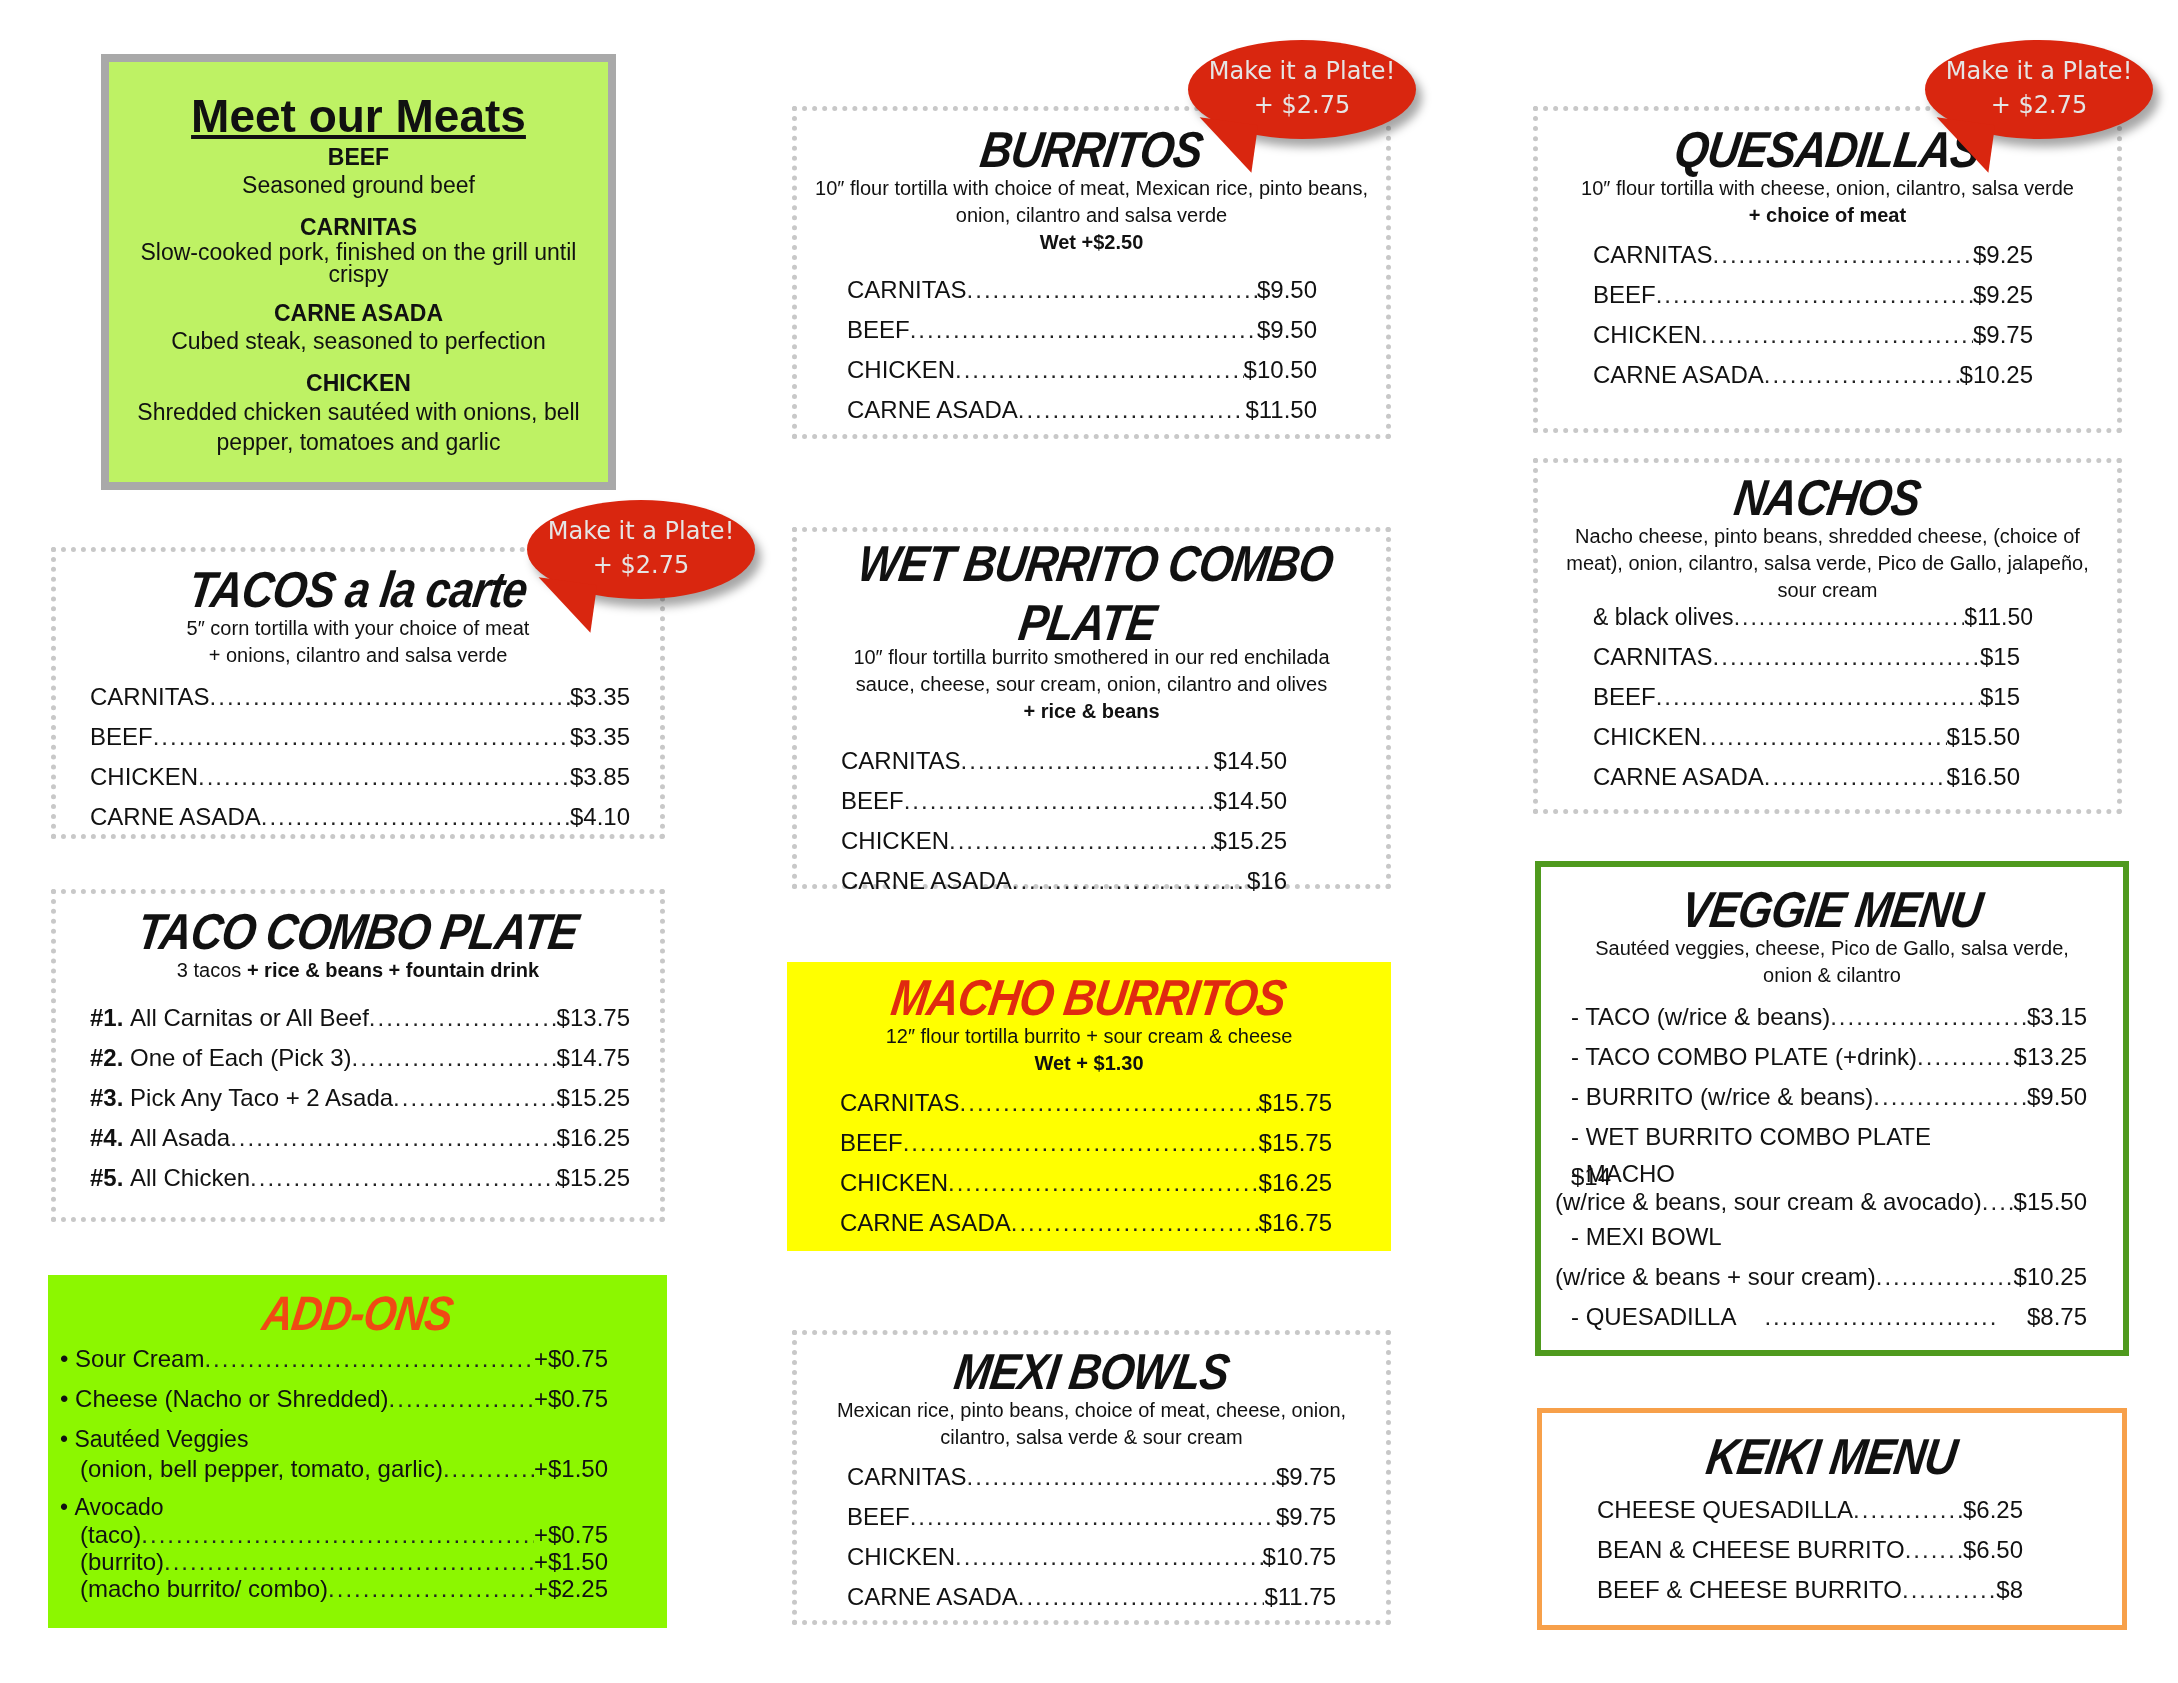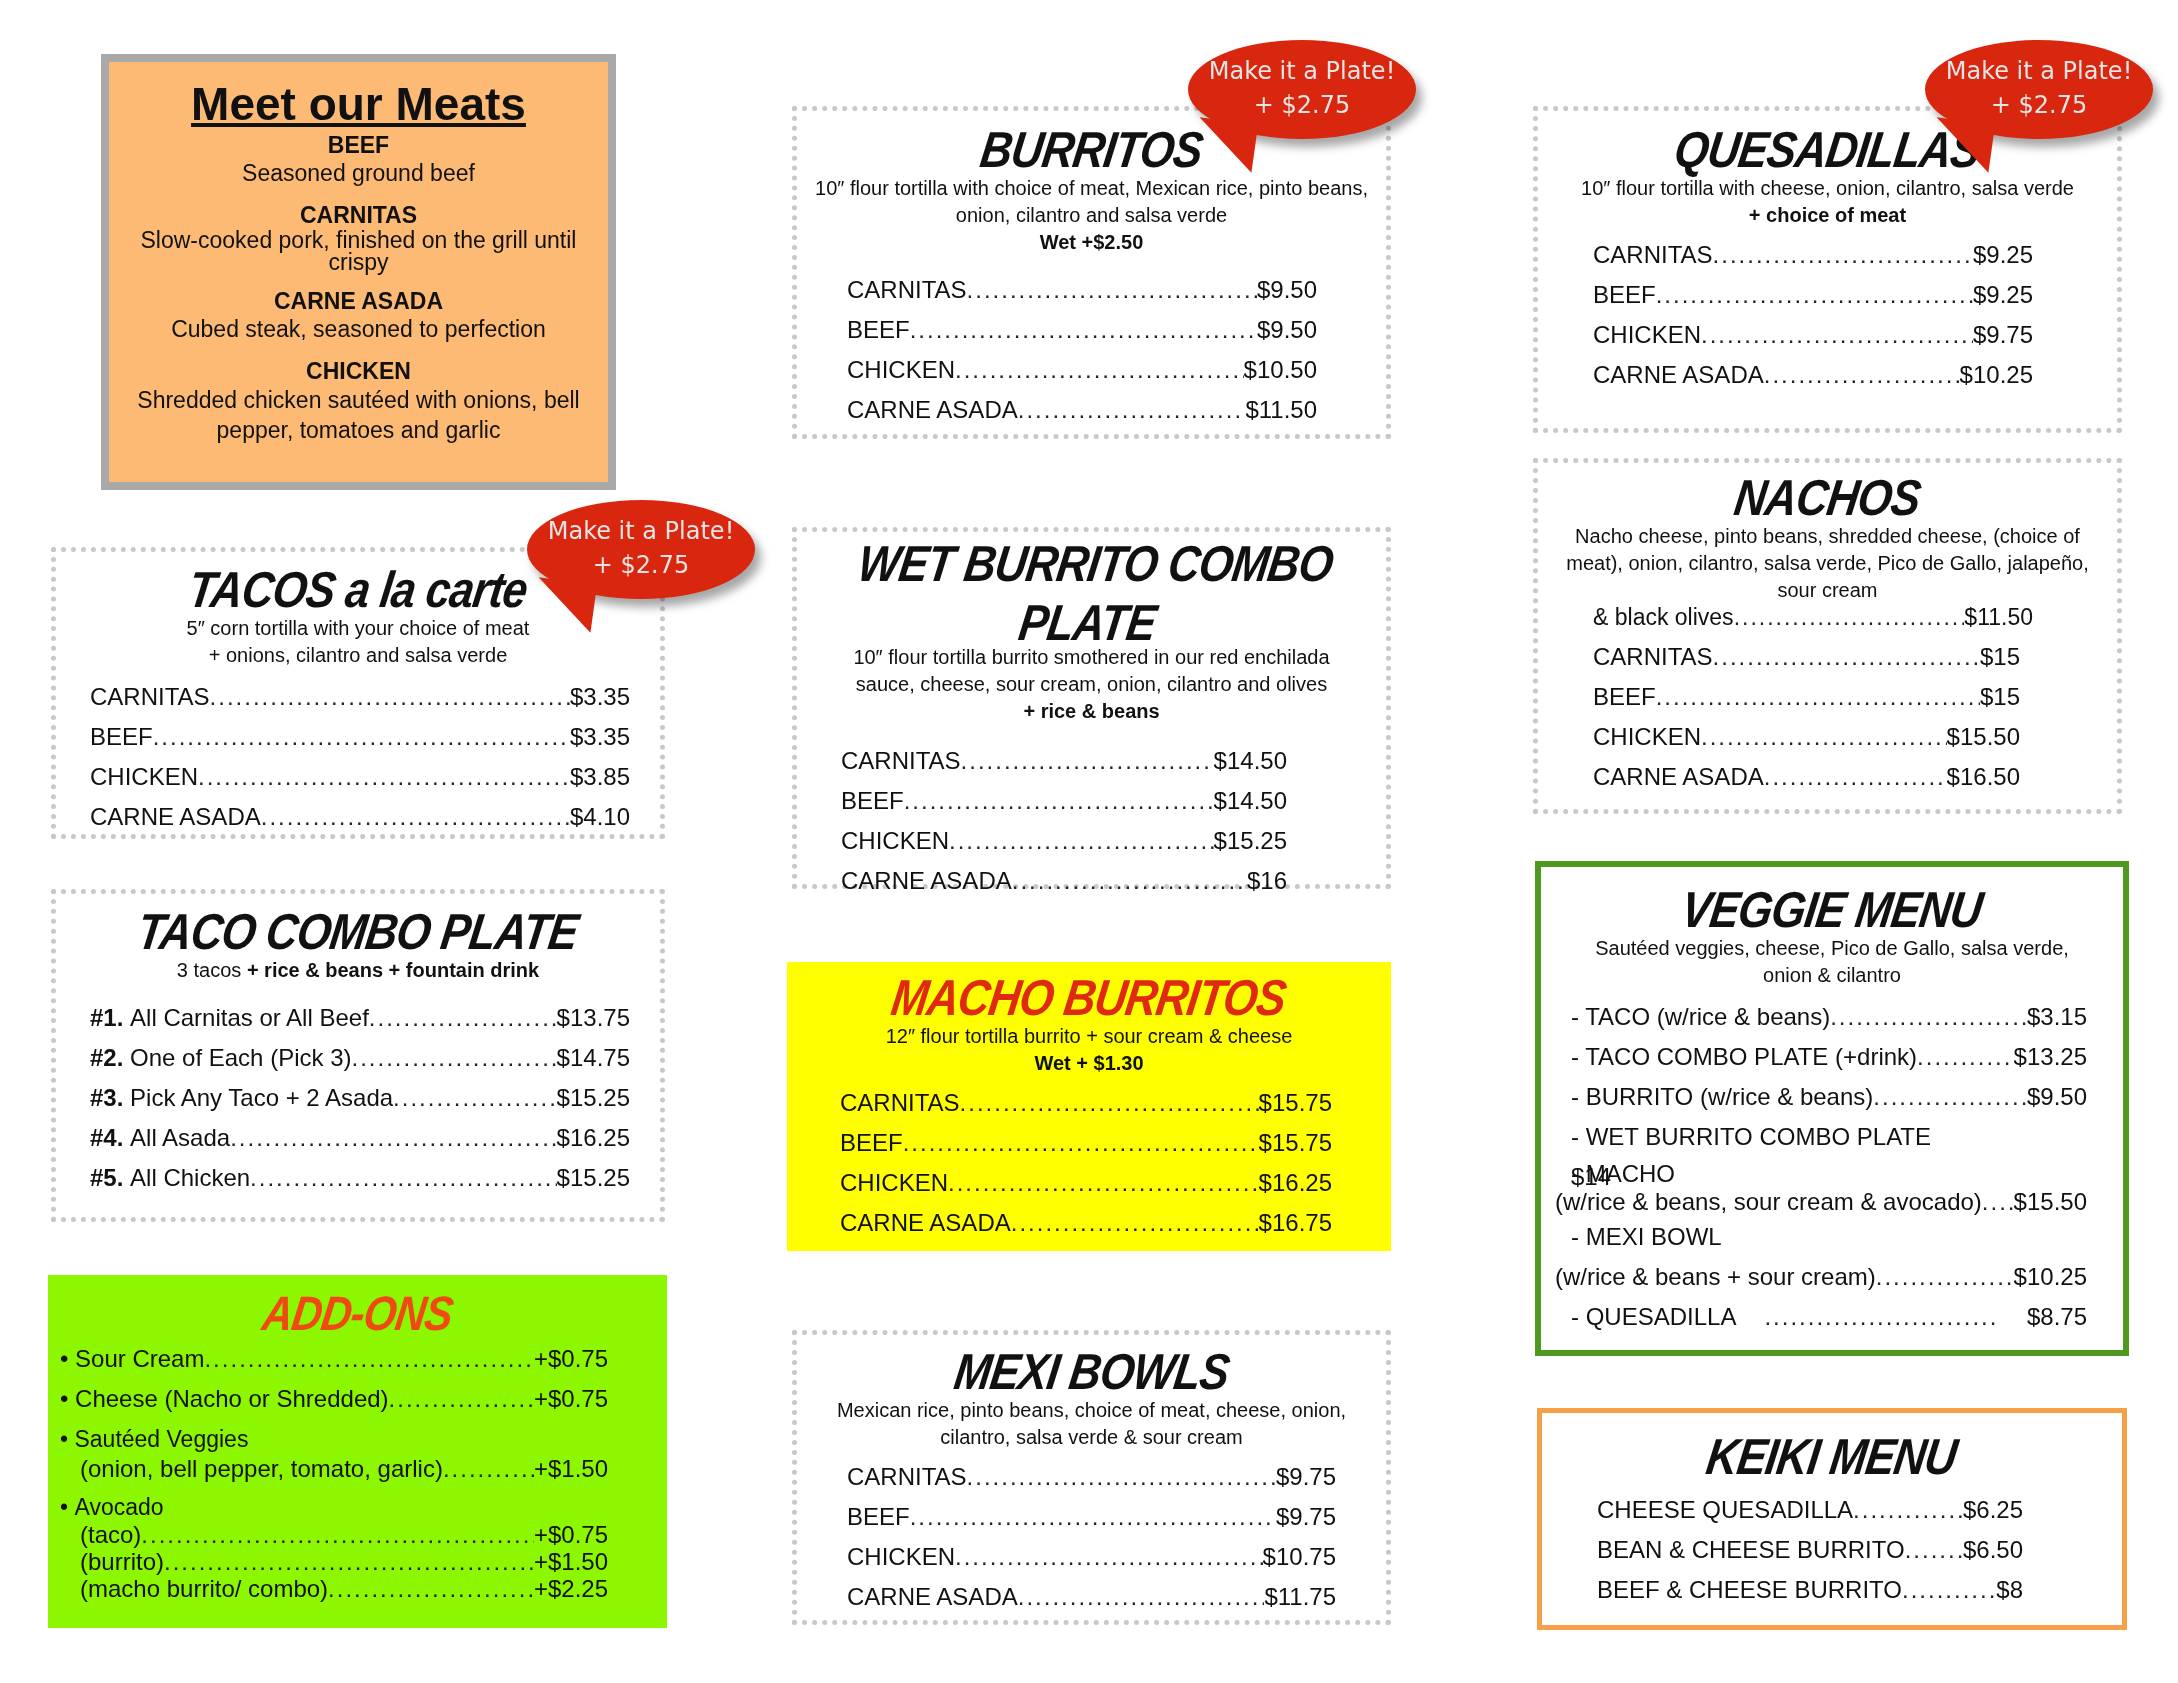--- a/index.html
+++ b/index.html
@@ -31,21 +31,21 @@
     padding-top: 14px; box-shadow: 6px 8px 10px rgba(0,0,0,0.35);
   }
   .bubble::after {
     content: ""; position: absolute; left: 8px; bottom: -30px;
     border-style: solid; border-width: 0 59px 48px 0;
     border-color: transparent #d9260f transparent transparent;
     transform: rotate(8deg);
   }
 
   
-  #meats { left: 101px; top: 54px; width: 515px; height: 436px; border: 8px solid #a9a9a9; background: #fdba74; padding-top: 16px; }
+  #meats { left: 101px; top: 54px; width: 515px; height: 436px; border: 8px solid #a9a9a9; background: #bef264; padding-top: 28px; }
   #meats .title { font-size: 46px; font-weight: bold; text-decoration: underline; line-height: 53px; }
   #meats .mname { font-size: 23px; font-weight: bold; line-height: 28px; }
   #meats .mdesc { font-size: 23px; line-height: 28px; margin-bottom: 14px; }
 </style>
 </head>
 <body>
 
 <div id="meats" class="box">
   <div class="title">Meet our Meats</div>
   <div class="mname">BEEF</div>

